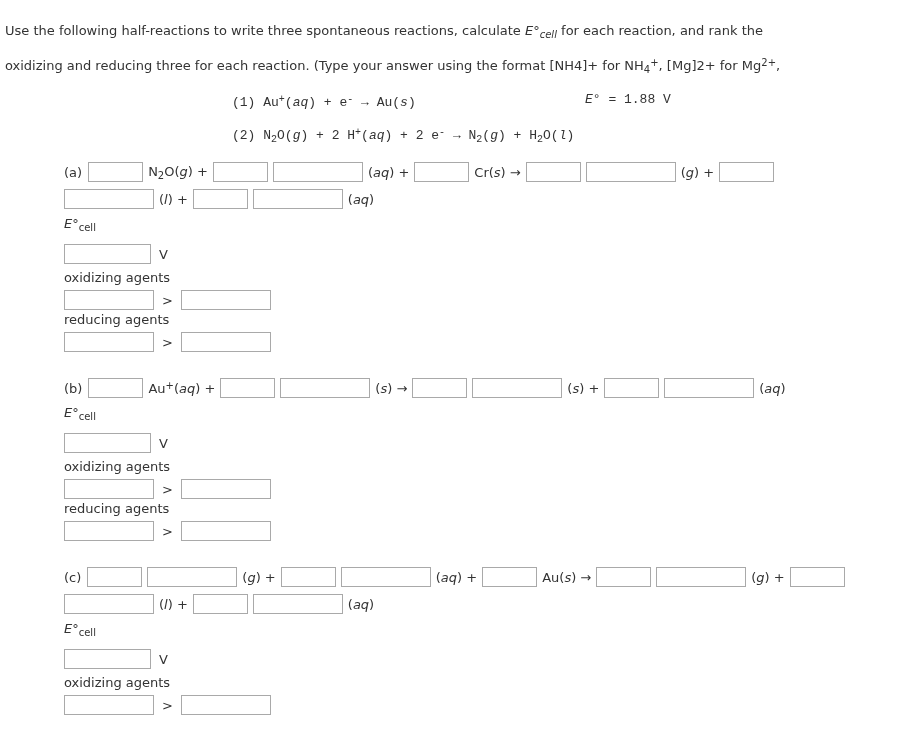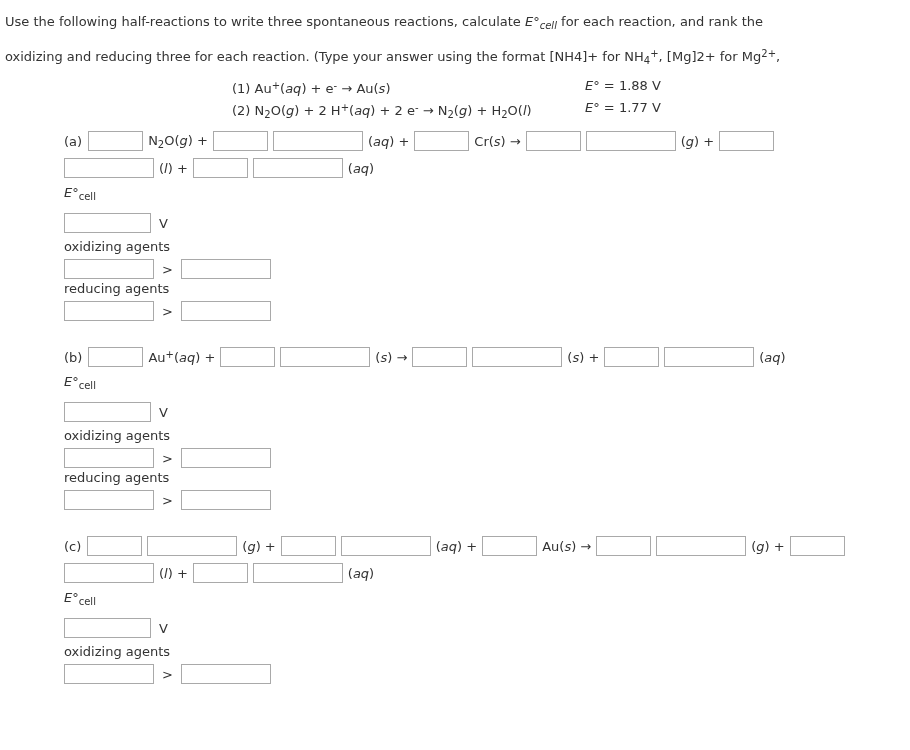--- a/index.html
+++ b/index.html
@@ -1,24 +1,24 @@
 <!DOCTYPE html>
 <html><head>
 <meta charset="utf-8">
 <style>
   html,body{margin:0;padding:0;}
   body{
     width:910px;height:750px;overflow:hidden;background:#ffffff;
     font-family:"DejaVu Sans","Liberation Sans",sans-serif;
     font-size:13px;color:#333333;
   }
-  .page{padding:8px 0 0 5px;}
+  .page{padding:17px 0 0 5px;}
   .intro-line{line-height:28px;white-space:nowrap;}
   .reactions{margin-left:227px;margin-top:1px;}
-  .hr-row{display:grid;grid-template-columns:353px auto;line-height:19px;white-space:nowrap;}
+  .hr-row{display:grid;grid-template-columns:353px auto;line-height:30px;white-space:nowrap;font-family:Liberation Mono, monospace;}
   .sections{margin-left:59px;margin-top:7px;}
   .section{margin-bottom:26px;}
   .eqrow{display:flex;align-items:center;gap:5px;margin-bottom:7px;white-space:pre;height:20px;}
   .eqrow .seclab{margin-right:1px;}
   input.box{
     height:20px;border:1px solid #a9a9a9;background:#ffffff;box-sizing:border-box;
     padding:1px 3px;font-family:inherit;font-size:12px;color:#333333;border-radius:0;outline:none;
   }
   .sm{width:55px;}
   .wd{width:90px;}
@@ -42,21 +42,20 @@
     <div class="intro-line"><span>oxidizing and reducing three for each reaction. (Type your answer using the format [NH4]+ for NH</span><span class="sb">4</span><span class="sp">+</span><span>, [Mg]2+ for Mg</span><span class="sp">2+</span><span>,</span></div>
   </div>
 
   <div class="reactions">
     <div class="hr-row">
       <span class="hr-eq"><span>(1) Au</span><span class="sp">+</span><span>(</span><span class="it">aq</span><span>) + e</span><span class="sp">-</span><span> → Au(</span><span class="it">s</span><span>)</span></span>
       <span class="hr-pot"><span class="it">E</span><span>° = 1.88 V</span></span>
     </div>
     <div class="hr-row">
       <span class="hr-eq"><span>(2) N</span><span class="sb">2</span><span>O(</span><span class="it">g</span><span>) + 2 H</span><span class="sp">+</span><span>(</span><span class="it">aq</span><span>) + 2 e</span><span class="sp">-</span><span> → N</span><span class="sb">2</span><span>(</span><span class="it">g</span><span>) + H</span><span class="sb">2</span><span>O(</span><span class="it">l</span><span>)</span></span>
-      <span class="hr-pot"><span class="it">E</span><span>° = 1.77 V</span></span>
     </div>
   </div>
 
   <div class="sections">
 
     <div class="section">
       <div class="eqrow">
         <span class="seclab">(a)</span>
         <input type="text" class="box sm" value="" style="">
         <span class="frag"><span>N</span><span class="sb">2</span><span>O(</span><span class="it">g</span><span>) +</span></span>

